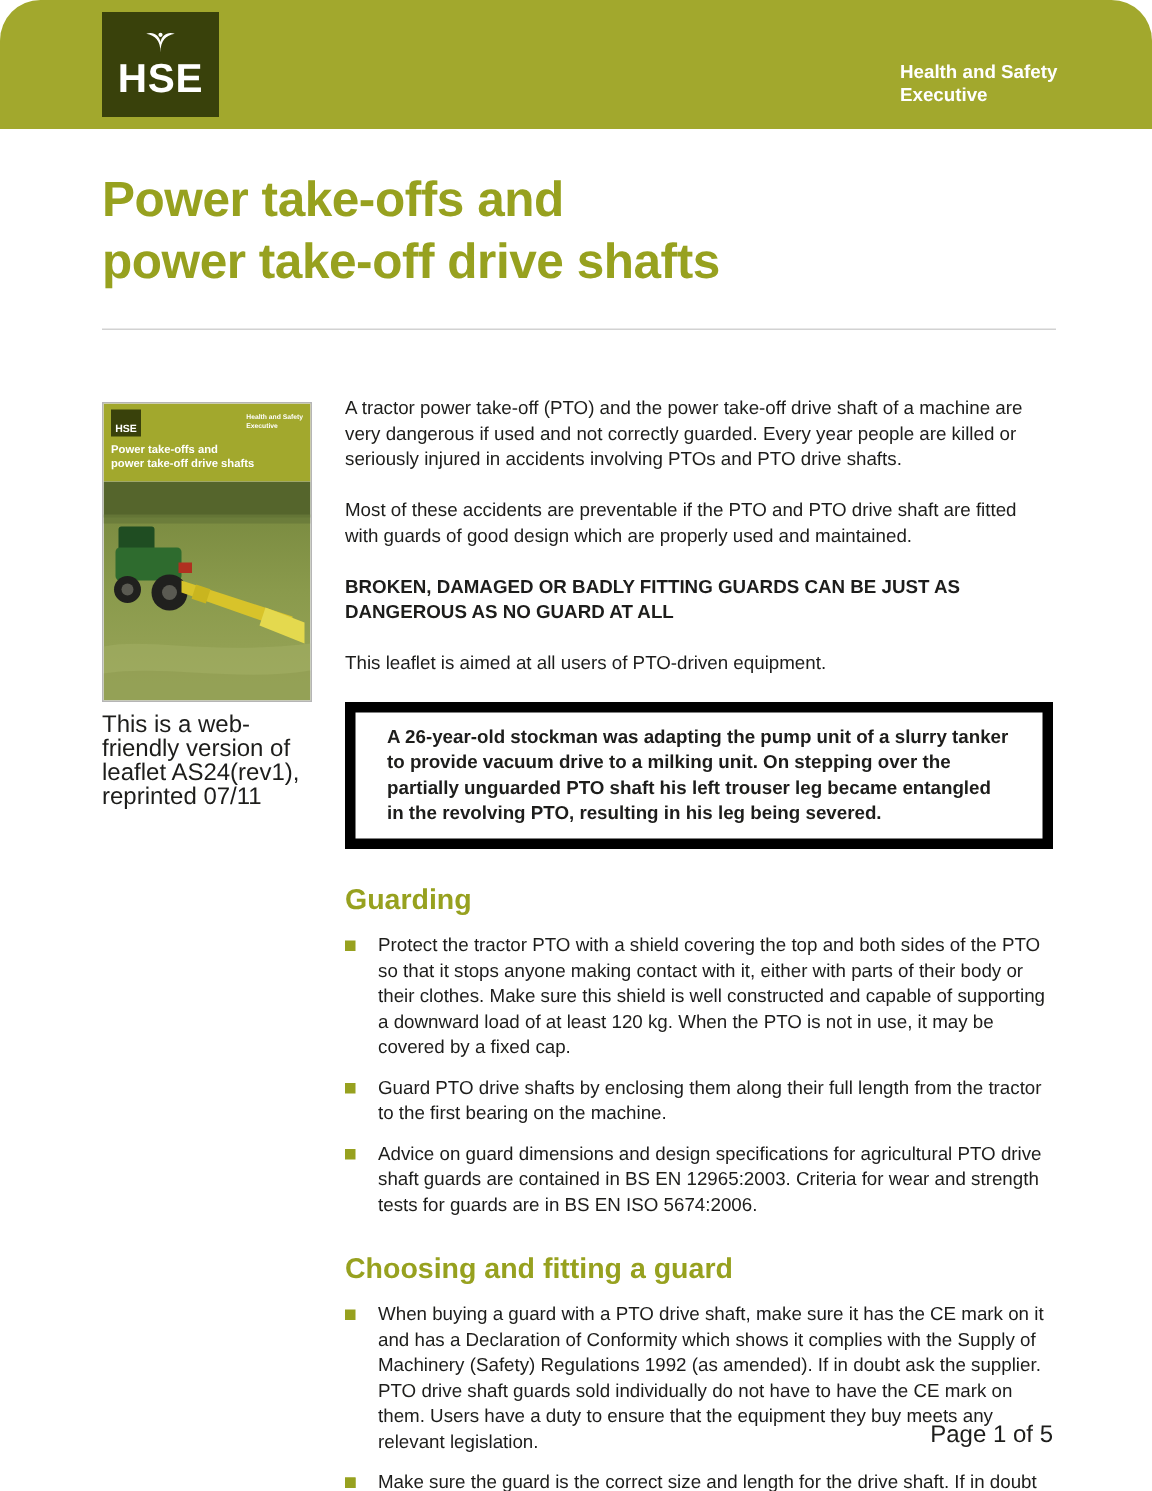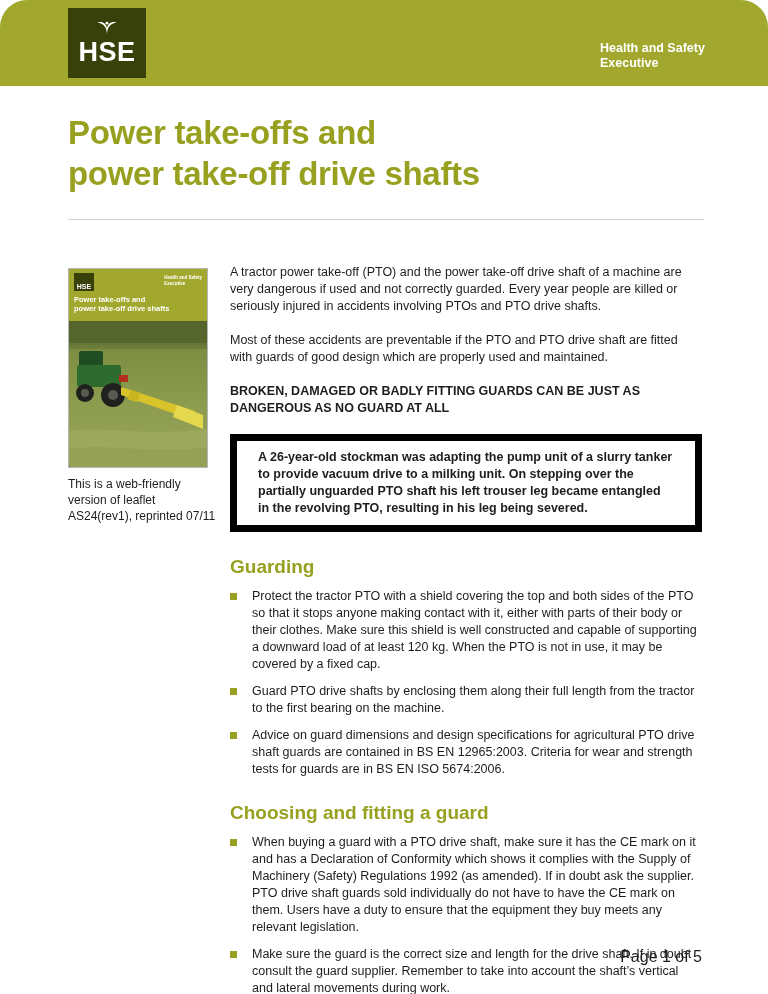--- a/index.html
+++ b/index.html
@@ -22,21 +22,21 @@
   
   .sidebar{position:absolute;left:68px;top:268px;width:152px;}
   .thumb{width:140px;height:200px;border:1px solid #b5b5b5;box-sizing:border-box;background:#ffffff;overflow:hidden;}
   .t-head{height:52px;background:#a2a82d;padding:4px 5px;box-sizing:border-box;}
   .t-row{display:flex;justify-content:space-between;align-items:flex-start;}
   .t-logo{width:20px;height:18px;background:#39410b;color:#ffffff;font-size:7px;font-weight:bold;
           display:flex;align-items:flex-end;justify-content:center;padding-bottom:1px;box-sizing:border-box;}
   .t-org{font-size:4.5px;color:#ffffff;font-weight:bold;line-height:5.5px;text-align:left;margin-top:2px;}
   .t-title{margin-top:4px;color:#ffffff;font-weight:bold;font-size:7.5px;line-height:9px;}
   .t-photo{display:block;width:138px;height:146px;}
-  .caption{margin-top:8px;font-size:12px;line-height:16px;color:#1d1d1b;width:150px;}
+  .caption{margin-top:8px;font-size:16px;line-height:16px;color:#1d1d1b;width:150px;}
   
   .main{position:absolute;left:230px;top:264px;width:472px;font-size:12.5px;line-height:17px;color:#1d1d1b;}
   .main p{margin:0 0 17px 0;}
   .bold-para{font-weight:bold;}
   .case-box{border:7px solid #000000;padding:8px 21px;margin:0 0 17px 0;font-weight:bold;}
   .case-box p{margin:0;}
   h2.section-heading{color:#97a11f;font-size:19px;line-height:18px;font-weight:bold;margin:26px 0 12px 0;}
   .bullet{position:relative;padding-left:22px;margin:10px 0 2px 0;}
   .sq{position:absolute;left:0;top:5px;width:7px;height:7px;background:#97a11f;}
   
@@ -110,20 +110,21 @@
         <path d="M0 128 C40 122 90 134 138 126 L138 146 L0 146 Z" fill="#8d9b50" opacity="0.6"></path>
       </svg>
     </div>
     <div class="caption">This is a web-friendly version of leaflet AS24(rev1), reprinted 07/11</div>
   </div>
 
   <div class="main">
     <p>A tractor power take-off (PTO) and the power take-off drive shaft of a machine are very dangerous if used and not correctly guarded. Every year people are killed or seriously injured in accidents involving PTOs and PTO drive shafts.</p>
     <p>Most of these accidents are preventable if the PTO and PTO drive shaft are fitted with guards of good design which are properly used and maintained.</p>
     <p class="bold-para">BROKEN, DAMAGED OR BADLY FITTING GUARDS CAN BE JUST AS DANGEROUS AS NO GUARD AT ALL</p>
+    <p>This leaflet is aimed at all users of PTO-driven equipment.</p>
 
     <div class="case-box">
       <p>A 26-year-old stockman was adapting the pump unit of a slurry tanker to provide vacuum drive to a milking unit. On stepping over the partially unguarded PTO shaft his left trouser leg became entangled in the revolving PTO, resulting in his leg being severed.</p>
     </div>
 
     <h2 class="section-heading">Guarding</h2>
     <div class="bullet">
       <span class="sq"></span>
       <span>Protect the tractor PTO with a shield covering the top and both sides of the PTO so that it stops anyone making contact with it, either with parts of their body or their clothes. Make sure this shield is well constructed and capable of supporting a downward load of at least 120 kg. When the PTO is not in use, it may be covered by a fixed cap.</span>
     </div>

